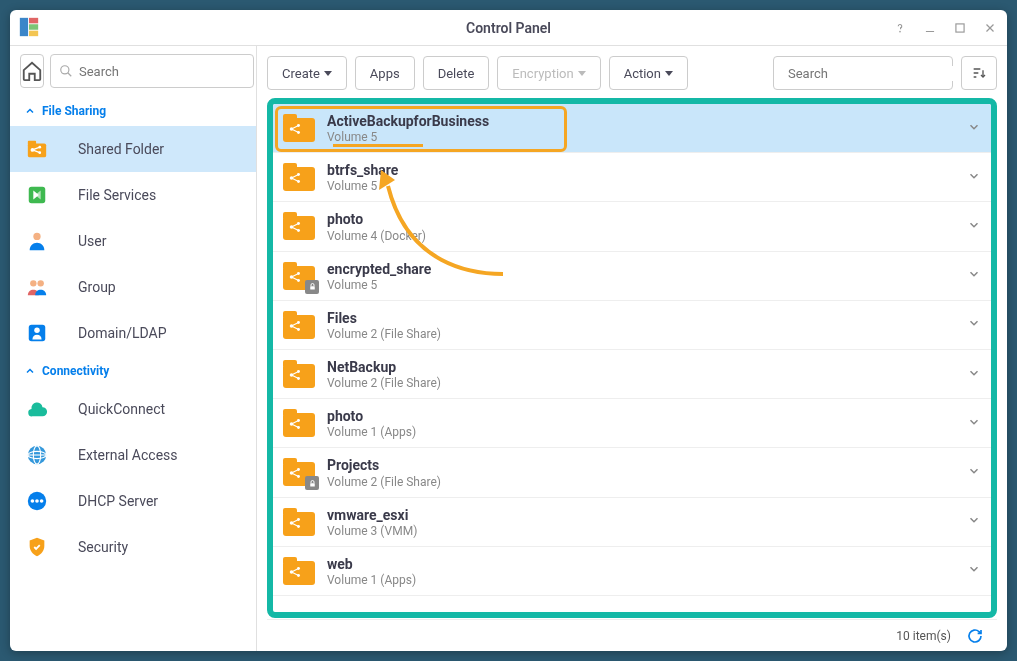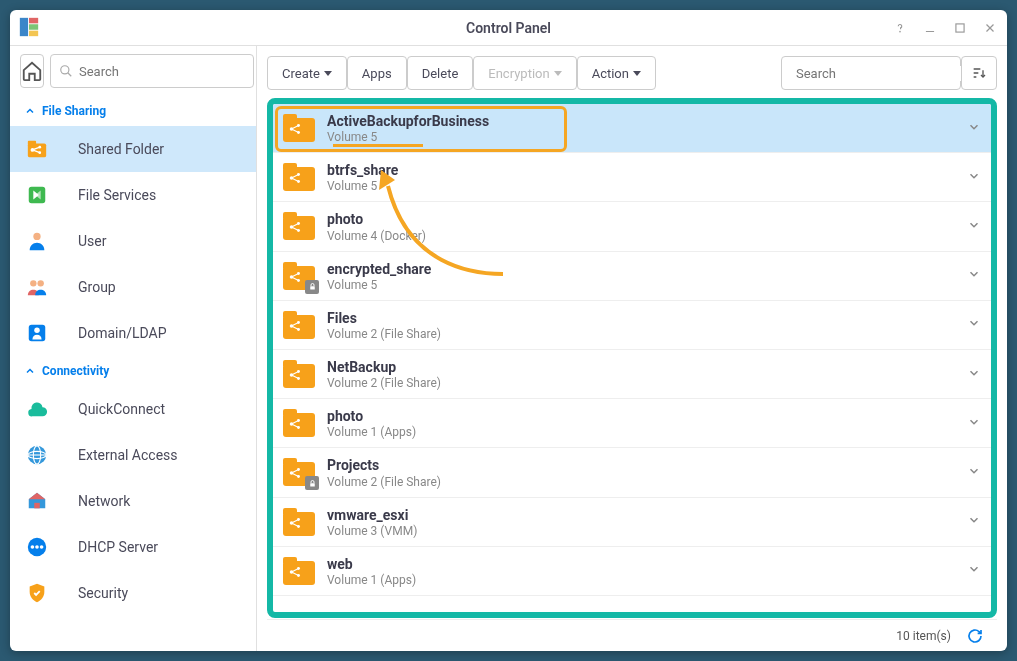--- a/index.html
+++ b/index.html
@@ -16,21 +16,21 @@
 .sidebar-top { display: flex; gap: 6px; padding: 8px 10px; align-items: center; }
 .home-btn { width: 36px; height: 34px; border: 1px solid #ccc; border-radius: 4px; display: flex; align-items: center; justify-content: center; cursor: pointer; background: #fff; }
 .sidebar-search { flex: 1; height: 34px; border: 1px solid #ccc; border-radius: 4px; display: flex; align-items: center; padding: 0 8px; gap: 6px; }
 .sidebar-search input { border: none; outline: none; flex: 1; font-size: 13px; color: #555; }
 .sidebar-section-header { display: flex; align-items: center; gap: 6px; padding: 8px 14px; color: #057FEB; font-size: 12px; font-weight: 700; cursor: pointer; }
 .sidebar-section-header .chev { width: 12px; height: 12px; }
 .sidebar-item { display: flex; align-items: center; gap: 28px; padding: 10px 14px; cursor: pointer; font-size: 14px; color: #4a4a5a; }
 .sidebar-item.active { background: #cfe8fb; }
 .sidebar-item .icon-wrap { width: 26px; height: 26px; display: flex; align-items: center; justify-content: center; }
 .main { flex: 1; display: flex; flex-direction: column; overflow: hidden; padding: 10px 10px 0 10px; }
-.toolbar { display: flex; align-items: center; margin-bottom: 8px; }
+.toolbar { display: flex; gap: 8px; align-items: center; margin-bottom: 8px; }
 .btn { height: 34px; border: 1px solid #ccc; border-radius: 4px; background: #fff; padding: 0 14px; font-size: 13px; color: #4a4a5a; cursor: pointer; display: flex; align-items: center; gap: 4px; }
 .btn.disabled { color: #bbb; cursor: default; }
 .caret { width: 0; height: 0; border-left: 4px solid transparent; border-right: 4px solid transparent; border-top: 5px solid currentColor; }
 .toolbar-spacer { flex: 1; }
 .main-search { width: 180px; height: 34px; border: 1px solid #ccc; border-radius: 4px; display: flex; align-items: center; padding: 0 8px; gap: 6px; }
 .main-search input { border: none; outline: none; flex: 1; font-size: 13px; color: #555; }
 .sort-btn { width: 36px; height: 34px; border: 1px solid #ccc; border-radius: 4px; display: flex; align-items: center; justify-content: center; cursor: pointer; background: #fff; }
 .list { flex: 1; border: 6px solid #14b8a6; border-radius: 8px; overflow-y: auto; }
 .folder-row { display: flex; align-items: center; padding: 8px 10px; border-bottom: 1px solid #eee; cursor: pointer; position: relative; }
 .folder-row.selected { background: #c9e6fa; }
@@ -193,30 +193,20 @@
           <svg class="icon-svg" viewBox="0 0 24 24">
               <circle cx="12" cy="12" r="10" fill="#3498db"></circle>
               <ellipse cx="12" cy="12" rx="10" ry="4" fill="none" stroke="#fff" stroke-width="1.2"></ellipse>
               <ellipse cx="12" cy="12" rx="4" ry="10" fill="none" stroke="#fff" stroke-width="1.2"></ellipse>
               <line x1="2" y1="12" x2="22" y2="12" stroke="#fff" stroke-width="1.2"></line>
             </svg>
         </div>
         <span>External Access</span>
       </div>
 
-      <div class="sidebar-item">
-        <div class="icon-wrap">
-          <svg class="icon-svg" viewBox="0 0 24 24">
-              <path d="M3 10l9-7 9 7v10H3z" fill="#3498db"></path>
-              <rect x="9" y="14" width="6" height="6" fill="#e06565"></rect>
-              <path d="M3 10l9-7 9 7" fill="#e06565"></path>
-            </svg>
-        </div>
-        <span>Network</span>
-      </div>
 
       <div class="sidebar-item">
         <div class="icon-wrap">
           <svg class="icon-svg" viewBox="0 0 24 24">
               <circle cx="12" cy="12" r="10" fill="#057FEB"></circle>
               <circle cx="7" cy="12" r="2" fill="#fff"></circle>
               <circle cx="12" cy="12" r="2" fill="#fff"></circle>
               <circle cx="17" cy="12" r="2" fill="#fff"></circle>
             </svg>
         </div>

